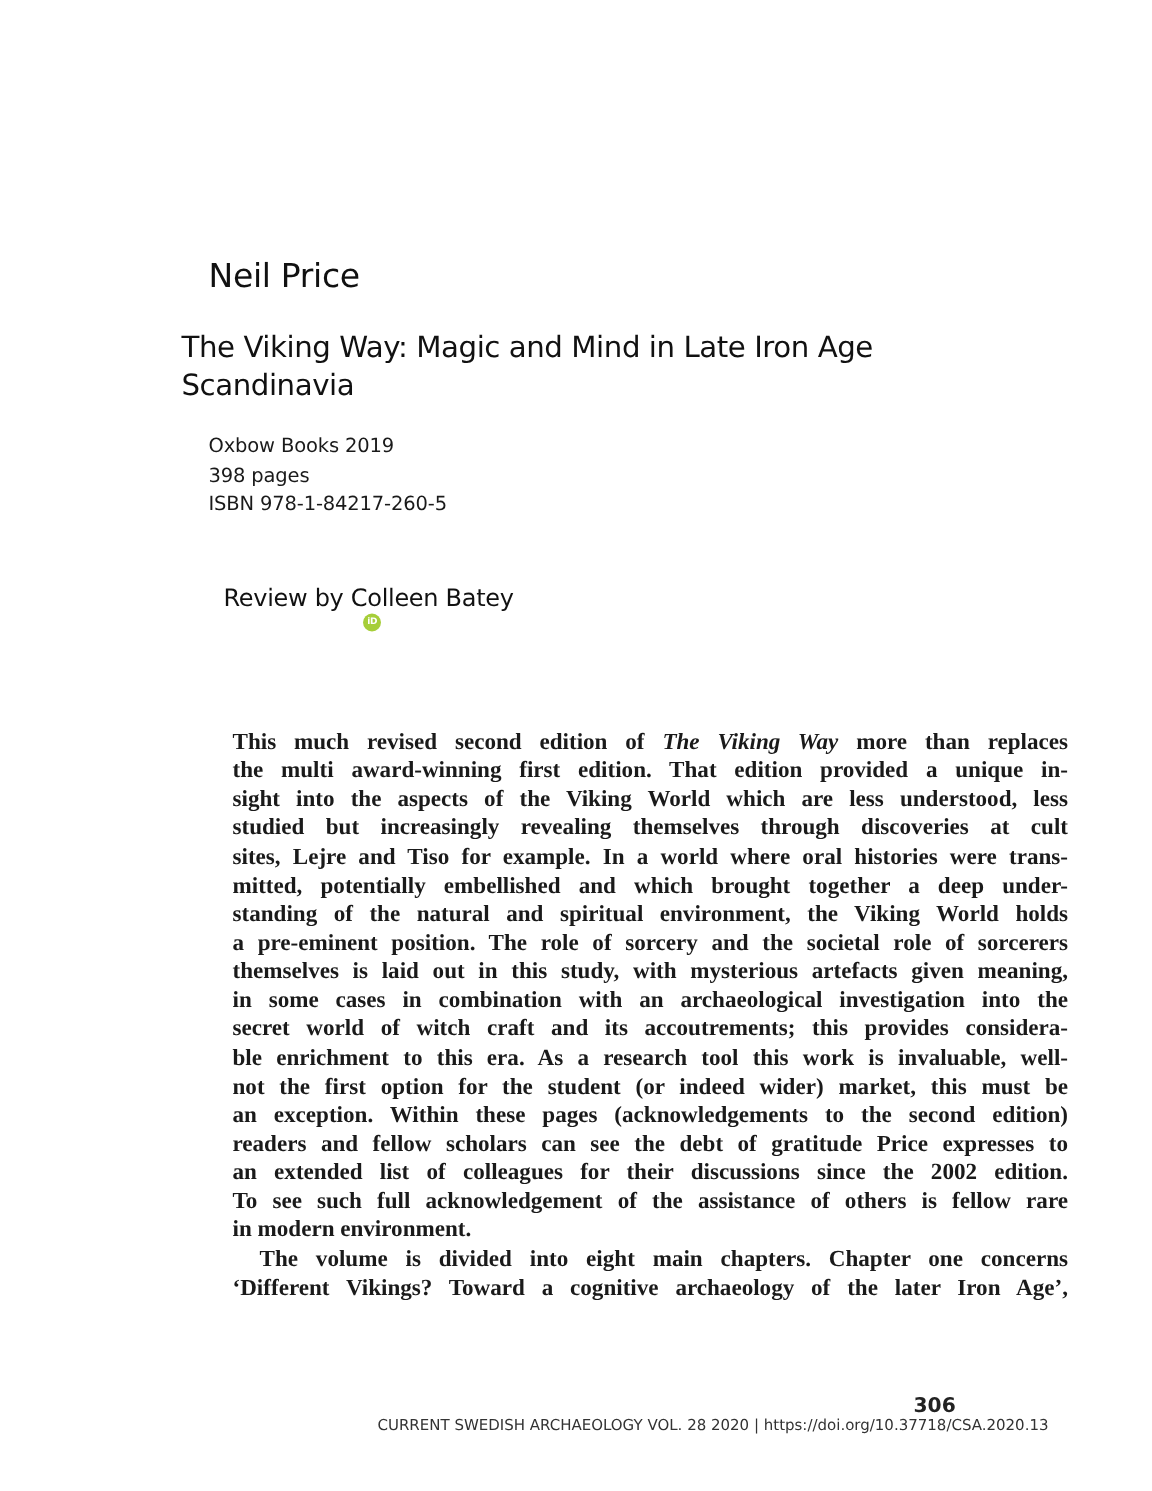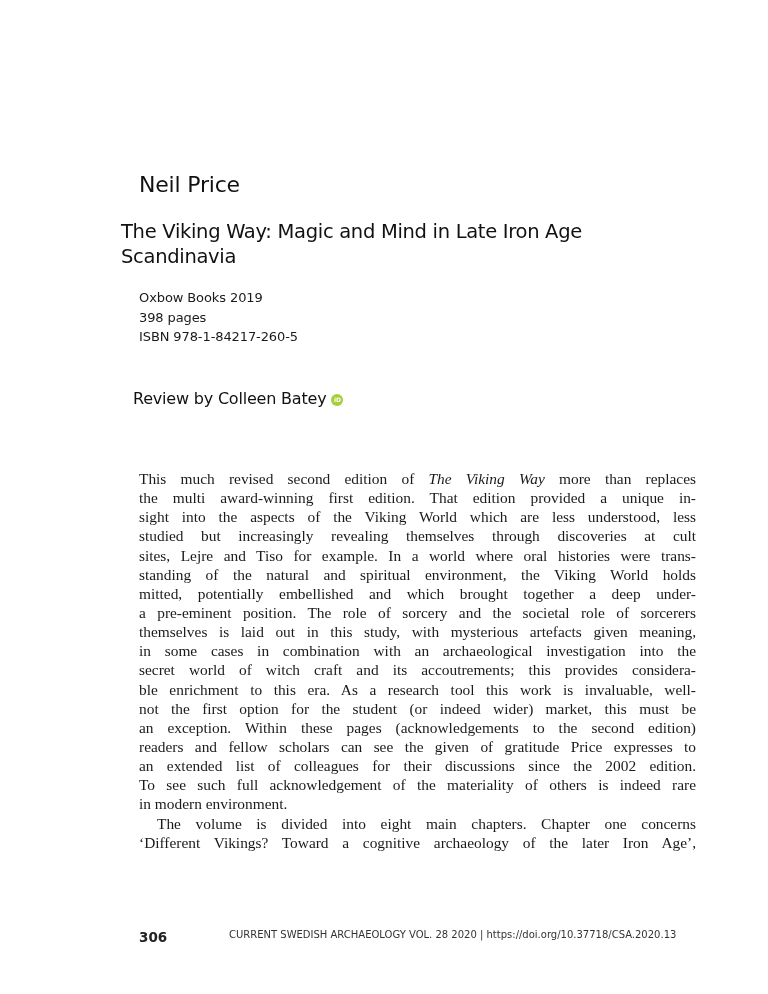--- a/index.html
+++ b/index.html
@@ -52,28 +52,29 @@
       left: 139px;
       top: 288px;
       font-size: 13px;
       line-height: 19.5px;
       color: #1a1a1a;
       letter-spacing: -0.1px;
     }
     .meta div { white-space: nowrap; }
     .reviewer {
       position: absolute;
-      left: 133px;
+      left: 149px;
       top: 389px;
       font-size: 16px;
       color: #111;
       display: flex;
       align-items: center;
       white-space: nowrap;
       letter-spacing: -0.2px;
+      flex-direction: column;
     }
     .orcid {
       display: inline-block;
       width: 12px;
       height: 12px;
       border-radius: 50%;
       background: #a6ce39;
       margin-left: 5px;
       position: relative;
       top: 1px;
@@ -91,42 +92,44 @@
     }
     .body-text {
       position: absolute;
       left: 139px;
       top: 469px;
       width: 557px;
       font-size: 15.4px;
       line-height: 19.15px;
       color: #1a1a1a;
       text-align: justify;
-      margin: 0;
+      margin: 16px;
+      font-weight: bold;
     }
     .body-text .line {
       display: block;
       text-align: justify;
       text-align-last: justify;
       white-space: nowrap;
       height: 19.15px;
     }
     .body-text .line.last {
       text-align-last: left;
     }
     .body-text .indent {
       padding-left: 18px;
     }
     .footer {
       position: absolute;
       left: 139px;
       top: 929px;
       width: 560px;
       display: flex;
-      align-items: flex-start;
+      align-items: flex-end;
+      flex-direction: column;
     }
     .folio {
       font-size: 13.5px;
       font-weight: bold;
       color: #222;
       width: 90px;
       font-family: "DejaVu Sans", sans-serif;
     }
     .running-foot {
       font-size: 10px;
@@ -156,32 +159,32 @@
         <span>iD</span>
       </span>
   </div>
 
   <div class="body-text serif">
     <span class="line"><span>This much revised second edition of </span><em>The Viking Way</em><span> more than replaces</span></span>
     <span class="line">the multi award-winning first edition. That edition provided a unique in-</span>
     <span class="line">sight into the aspects of the Viking World which are less understood, less</span>
     <span class="line">studied but increasingly revealing themselves through discoveries at cult</span>
     <span class="line">sites, Lejre and Tiso for example. In a world where oral histories were trans-</span>
+    <span class="line">mitted, potentially embellished and which brought together a deep under-</span>
     <span class="line">standing of the natural and spiritual environment, the Viking World holds</span>
-    <span class="line">mitted, potentially embellished and which brought together a deep under-</span>
     <span class="line">a pre-eminent position. The role of sorcery and the societal role of sorcerers</span>
     <span class="line">themselves is laid out in this study, with mysterious artefacts given meaning,</span>
     <span class="line">in some cases in combination with an archaeological investigation into the</span>
     <span class="line">secret world of witch craft and its accoutrements; this provides considera-</span>
     <span class="line">ble enrichment to this era. As a research tool this work is invaluable, well-</span>
     <span class="line">not the first option for the student (or indeed wider) market, this must be</span>
     <span class="line">an exception. Within these pages (acknowledgements to the second edition)</span>
-    <span class="line">readers and fellow scholars can see the given of gratitude Price expresses to</span>
+    <span class="line">readers and fellow scholars can see the debt of gratitude Price expresses to</span>
     <span class="line">an extended list of colleagues for their discussions since the 2002 edition.</span>
-    <span class="line">To see such full acknowledgement of the materiality of others is indeed rare</span>
+    <span class="line">To see such full acknowledgement of the assistance of others is fellow rare</span>
     <span class="line last">in modern environment.</span>
     <span class="line indent">The volume is divided into eight main chapters. Chapter one concerns</span>
     <span class="line">‘Different Vikings? Toward a cognitive archaeology of the later Iron Age’,</span>
   </div>
 
   <div class="footer">
     <span class="folio">306</span>
     <span class="running-foot sans">CURRENT SWEDISH ARCHAEOLOGY  VOL. 28  2020 | https://doi.org/10.37718/CSA.2020.13</span>
   </div>
 

